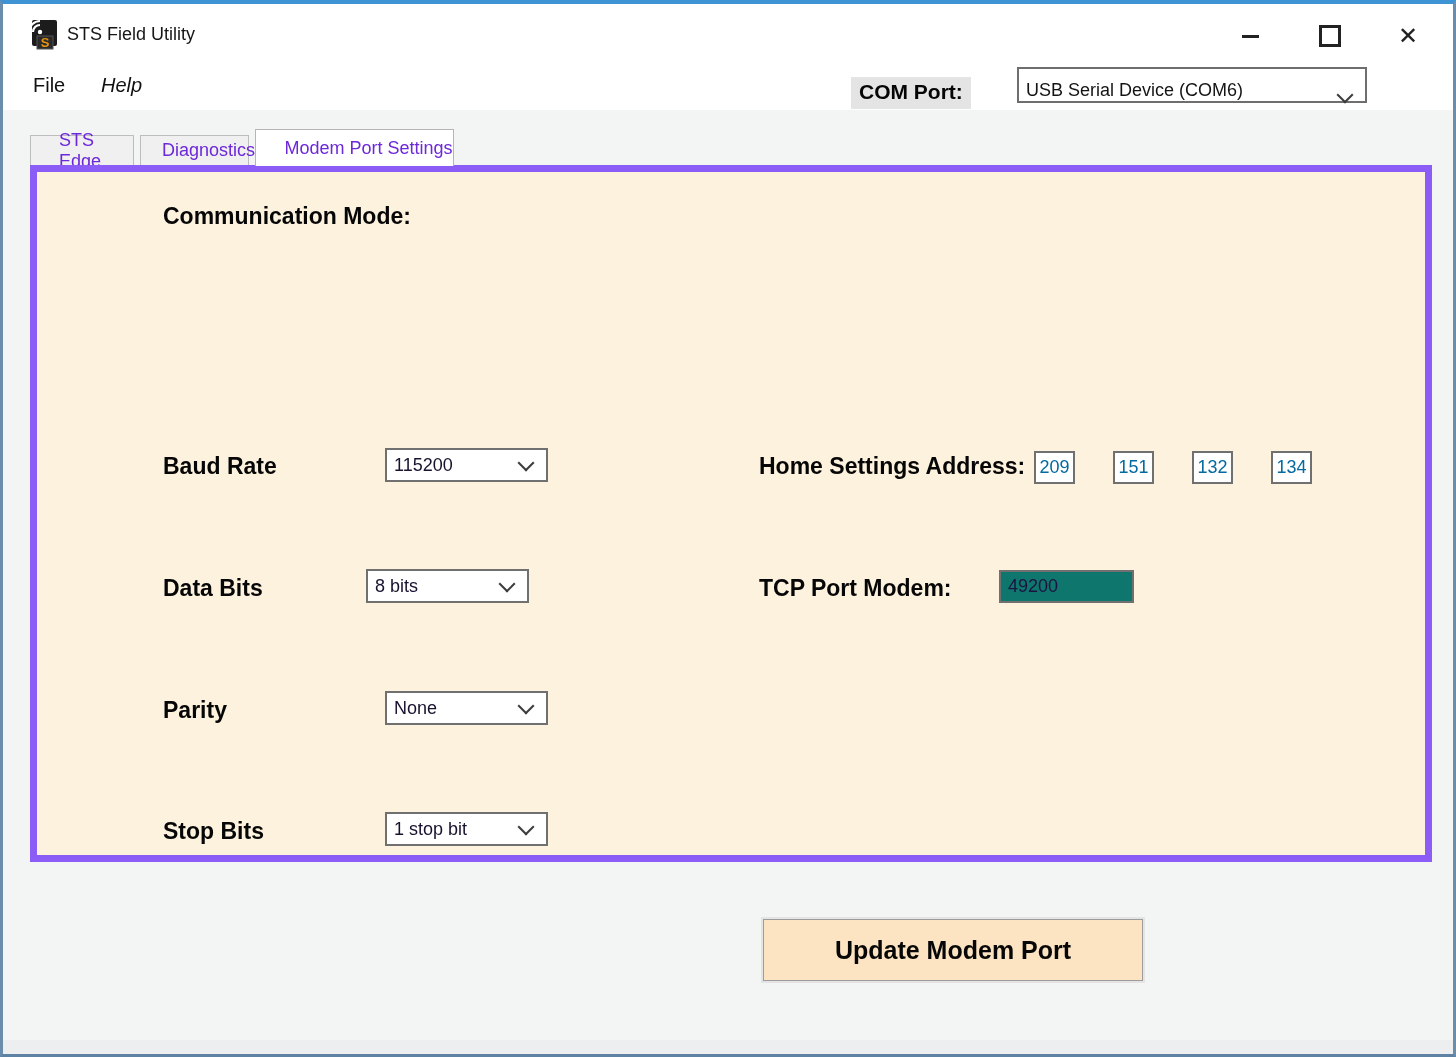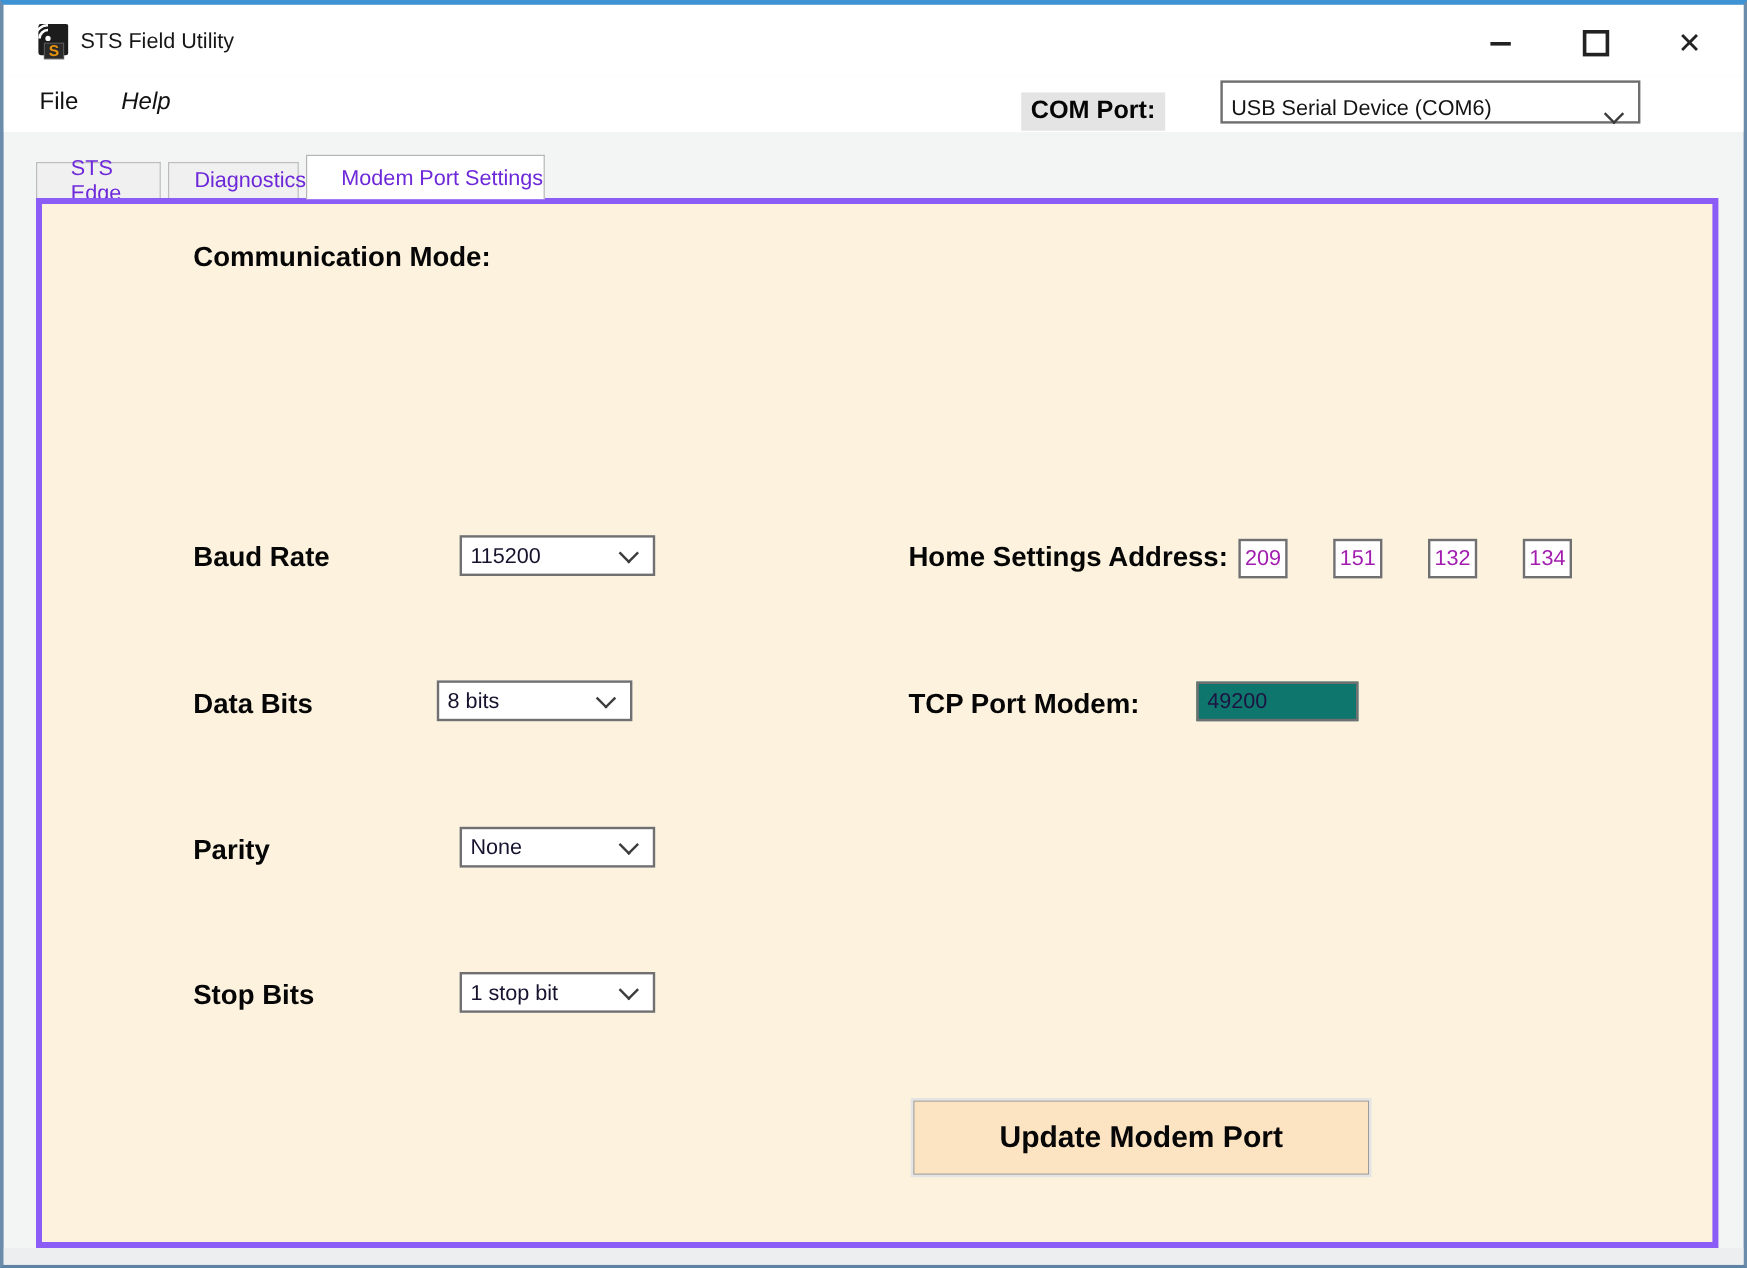--- a/index.html
+++ b/index.html
@@ -33,42 +33,42 @@
     transform:rotate(45deg);margin-right:14px;margin-top:-5px;flex:none;}
   
   .tab{position:absolute;box-sizing:border-box;font-size:18px;color:#6d28d9;
     display:flex;align-items:center;justify-content:center;cursor:pointer;padding-left:28px;}
   .tab-inactive{top:131px;height:30px;background:#f0f0f0;border:1px solid #bdbdbd;border-bottom:none;}
   .tab-sts{left:27px;width:104px;}
   .tab-diag{left:137px;width:109px;}
   .tab-active{left:252px;top:125px;width:199px;height:37px;background:#ffffff;
     border:1px solid #b5b5b5;border-bottom:none;z-index:5;font-size:18px;}
   
-  .panel{position:absolute;left:27px;top:161px;width:1402px;height:875px;
-    border:5px solid #8b5cf6;box-sizing:border-box;z-index:2;}
+  .panel{position:absolute;left:27px;top:161px;width:1402px;height:697px;
+    border:7px solid #8b5cf6;box-sizing:border-box;z-index:2;}
   .bottom-strip{position:absolute;left:0;top:1036px;width:100%;height:14px;background:#eceef0;}
   
   .flabel{position:absolute;font-weight:bold;color:#060606;font-size:23px;white-space:nowrap;}
   .dropdown{position:absolute;background:#fff;border:2px solid #707070;box-sizing:border-box;
     display:flex;align-items:center;cursor:pointer;}
   .dropdown .val{font-size:18px;color:#18122e;padding-left:7px;flex:1;white-space:nowrap;}
   .dd-comm{left:405px;top:25px;width:290px;height:34px;}
   .dd-baud{left:348px;top:276px;width:163px;height:34px;}
   .dd-data{left:329px;top:397px;width:163px;height:34px;}
   .dd-par{left:348px;top:519px;width:163px;height:34px;}
   .dd-stop{left:348px;top:640px;width:163px;height:34px;}
   .lab-comm{left:126px;top:31px;}
   .lab-baud{left:126px;top:281px;}
   .lab-data{left:126px;top:403px;}
   .lab-par{left:126px;top:525px;}
   .lab-stop{left:126px;top:646px;}
   .lab-home{left:722px;top:281px;z-index:1;}
   .lab-tcp{left:722px;top:403px;}
   .octet{position:absolute;top:279px;width:41px;height:33px;border:2px solid #707070;background:#fff;
-    box-sizing:border-box;font-family:"Liberation Sans",sans-serif;font-size:18px;color:#a21caf;
+    box-sizing:border-box;font-family:"Liberation Sans",sans-serif;font-size:18px;color:#0369a1;
     text-align:center;padding:0;z-index:3;}
   .oct0{left:997px;} .oct1{left:1076px;} .oct2{left:1155px;} .oct3{left:1234px;}
   .tcp-input{position:absolute;left:962px;top:398px;width:135px;height:33px;border:2px solid #707070;
     background:#0f766e;box-sizing:border-box;font-family:"Liberation Sans",sans-serif;font-size:18px;
     color:#1c1440;padding:0 0 0 7px;}
   .update-btn{position:absolute;left:726px;top:747px;width:380px;height:62px;
     border:1px solid #9c9c9c;outline:2px solid #e4e4e4;box-sizing:border-box;
     display:flex;align-items:center;justify-content:center;
     font-size:25px;font-weight:bold;color:#070707;cursor:pointer;
     font-family:"Liberation Sans",sans-serif;}

